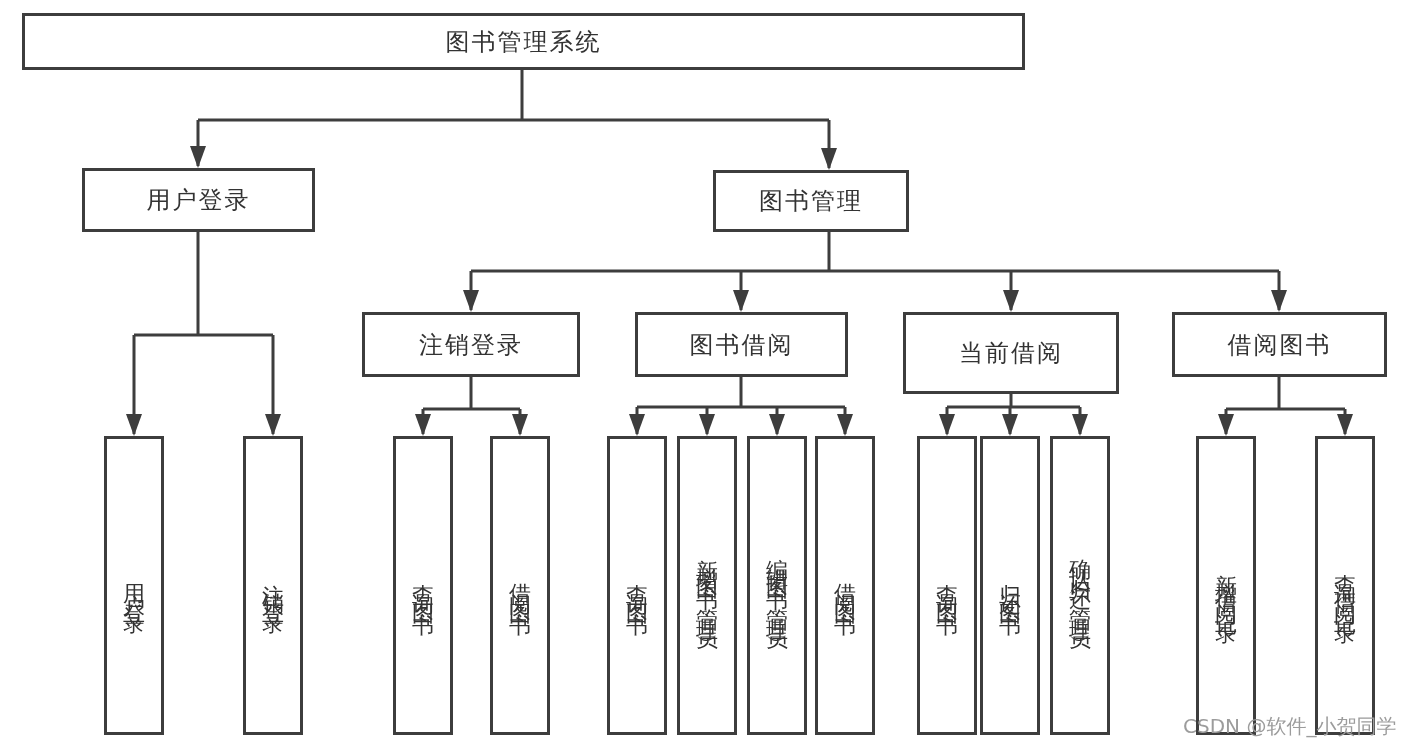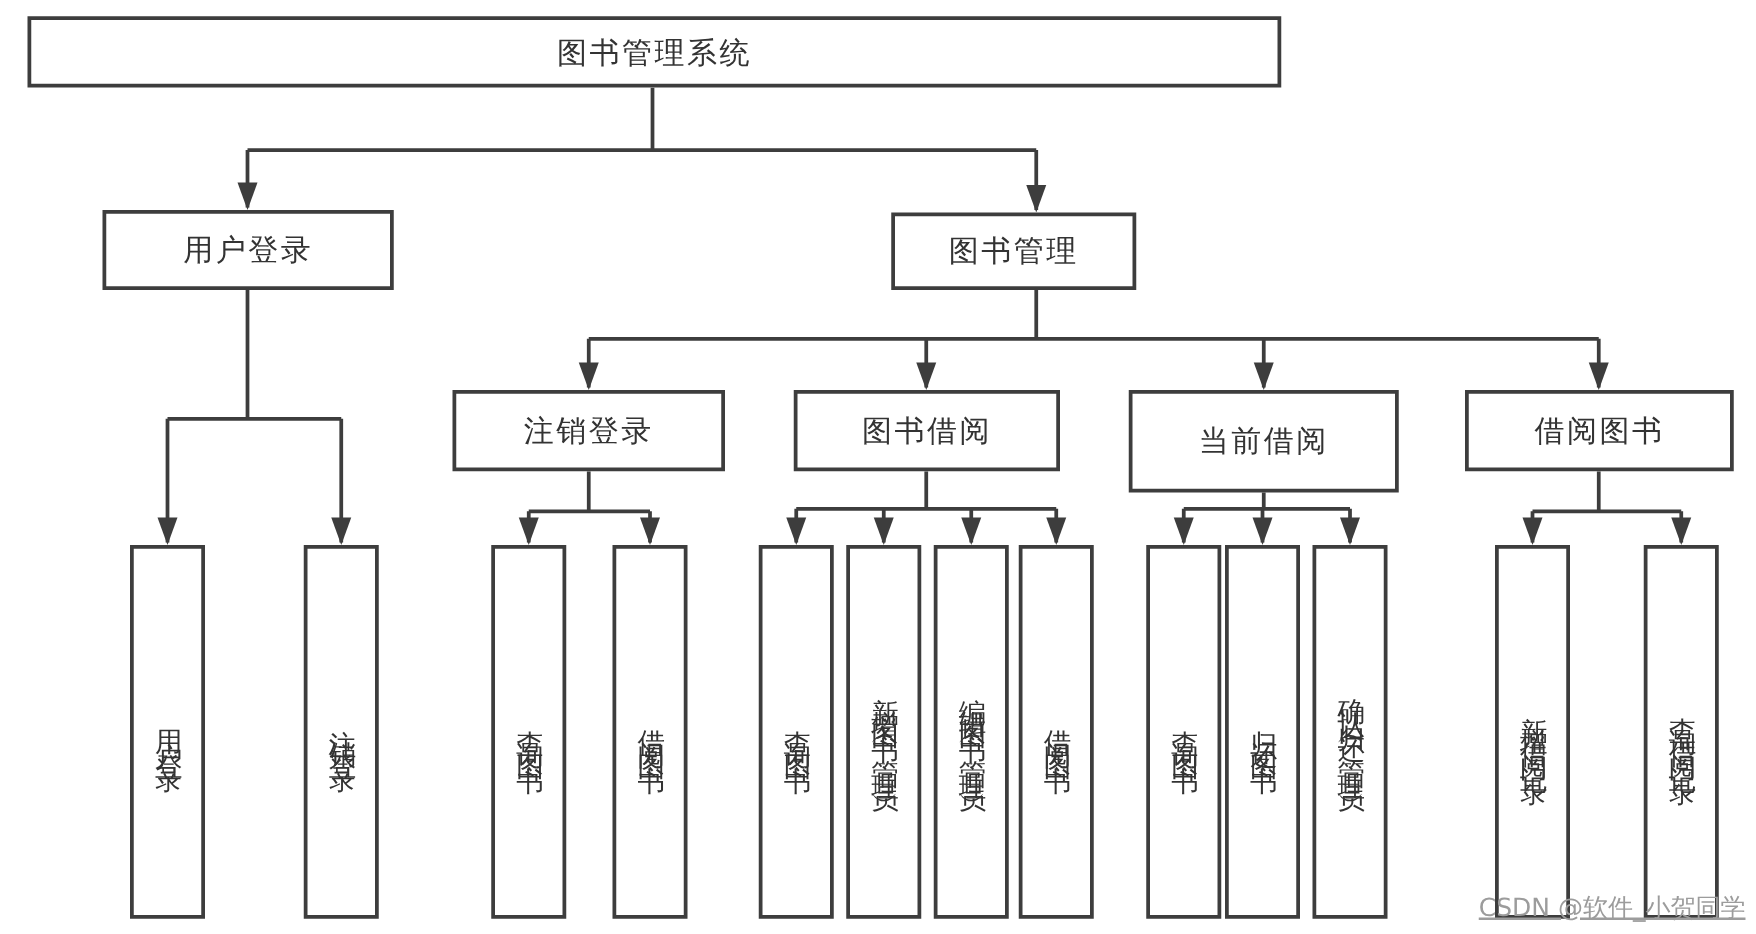--- a/index.html
+++ b/index.html
@@ -40,21 +40,20 @@
     letter-spacing:10px;
     line-height:1;
     white-space:nowrap;
   }
   #watermark{
     position:absolute;
     left:1183px;top:713px;
     font-size:20px;
     color:var(--watermark);
     white-space:nowrap;
-    text-decoration:underline;
   }
 </style>
 </head>
 <body>
 
 <div id="stage">
 
   <svg id="wires" width="1405" height="747" viewBox="0 0 1405 747">
     <g stroke="#3d3d3d" stroke-width="3" fill="none">
       <path d="M522,70 V120 M198,120 H829 M198,120 V166 M829,120 V168"></path>

